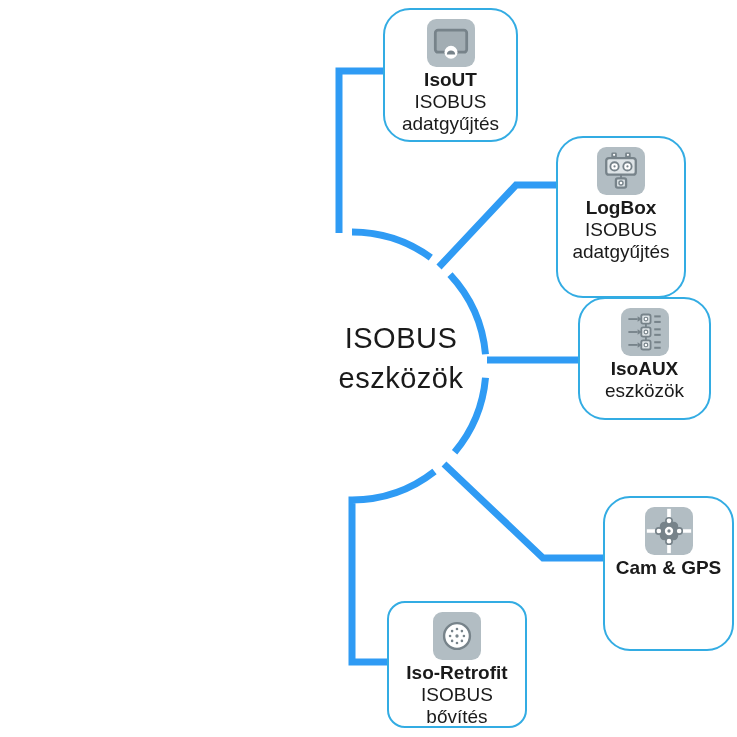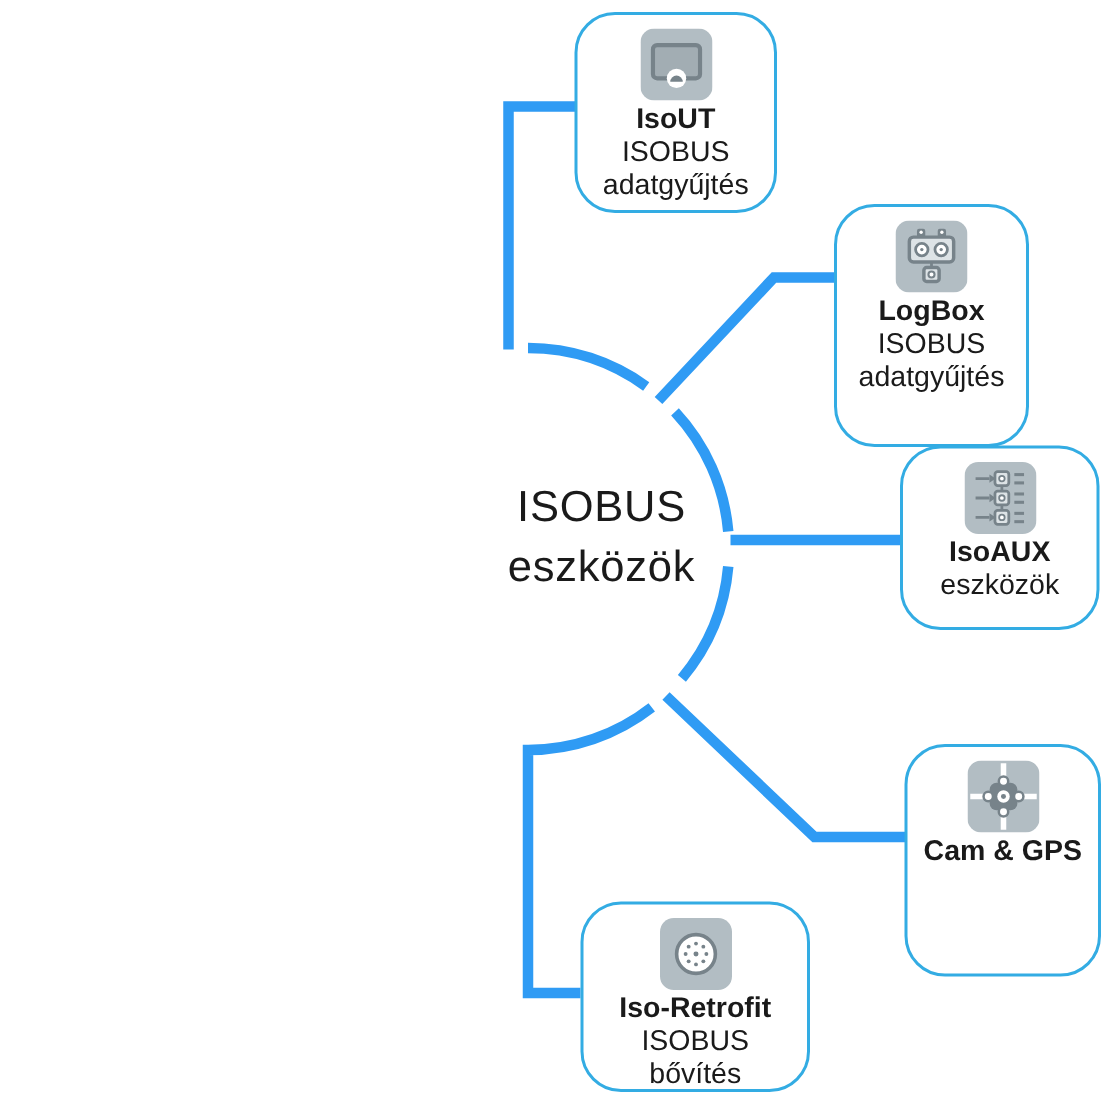--- a/index.html
+++ b/index.html
@@ -82,21 +82,21 @@
       <circle class="ic-dark" cx="33" cy="21" r="1.2"></circle>
       <line x1="26" y1="30" x2="26" y2="34" class="ic-stroke" stroke-width="2"></line>
       <rect x="20.5" y="34" width="11" height="10" rx="2" fill="#DDE3E6" class="ic-stroke" stroke-width="2.5"></rect>
       <circle cx="26" cy="39" r="2.2" fill="#fff" class="ic-stroke" stroke-width="1.5"></circle>
     </svg>
     <div class="card-title">LogBox</div>
     <div class="card-line">ISOBUS</div>
     <div class="card-line">adatgyűjtés</div>
   </div>
 
-  <div class="card" style="left:600px;top:297px;width:133px;height:123px;">
+  <div class="card" style="left:578px;top:297px;width:133px;height:123px;">
     <svg class="icon" viewBox="0 0 52 52">
       <rect class="ic-bg" x="0" y="0" width="52" height="52" rx="10"></rect>
       <line x1="27" y1="12" x2="27" y2="40" class="ic-stroke" stroke-width="2"></line>
       <line x1="8" y1="12" x2="18" y2="12" class="ic-stroke" stroke-width="2"></line>
       <path class="ic-dark" d="M 18 9 L 22.5 12 L 18 15 Z"></path>
       <rect x="22" y="7" width="10" height="10" rx="2" fill="#DDE3E6" class="ic-stroke" stroke-width="2"></rect>
       <circle cx="27" cy="12" r="2" fill="#fff" class="ic-stroke" stroke-width="1.3"></circle>
       <rect class="ic-dark" x="36" y="8" width="7" height="2.2"></rect>
       <rect class="ic-dark" x="36" y="14" width="7" height="2.2"></rect>
       <line x1="8" y1="26" x2="18" y2="26" class="ic-stroke" stroke-width="2"></line>
@@ -126,21 +126,21 @@
       <circle class="ic-dark" cx="26" cy="26" r="1.8"></circle>
       <circle cx="26" cy="15" r="3.4" fill="#fff" class="ic-stroke" stroke-width="1.8"></circle>
       <circle cx="26" cy="37" r="3.4" fill="#fff" class="ic-stroke" stroke-width="1.8"></circle>
       <circle cx="15" cy="26" r="3.4" fill="#fff" class="ic-stroke" stroke-width="1.8"></circle>
       <circle cx="37" cy="26" r="3.4" fill="#fff" class="ic-stroke" stroke-width="1.8"></circle>
     </svg>
     <div class="card-title">Cam &amp; GPS</div>
 
   </div>
 
-  <div class="card" style="left:387px;top:601px;width:153px;height:127px;">
+  <div class="card" style="left:387px;top:601px;width:140px;height:127px;border-radius:18px;">
     <svg class="icon" viewBox="0 0 52 52">
       <rect class="ic-bg" x="0" y="0" width="52" height="52" rx="10"></rect>
       <circle cx="26" cy="26" r="14" fill="#ffffff" class="ic-stroke" stroke-width="2.6"></circle>
       <circle class="ic-dark" cx="26" cy="26" r="1.8"></circle>
       <circle class="ic-dark" cx="33.5" cy="26" r="1.4"></circle>
       <circle class="ic-dark" cx="31.3" cy="31.3" r="1.4"></circle>
       <circle class="ic-dark" cx="26" cy="33.5" r="1.4"></circle>
       <circle class="ic-dark" cx="20.7" cy="31.3" r="1.4"></circle>
       <circle class="ic-dark" cx="18.5" cy="26" r="1.4"></circle>
       <circle class="ic-dark" cx="20.7" cy="20.7" r="1.4"></circle>

